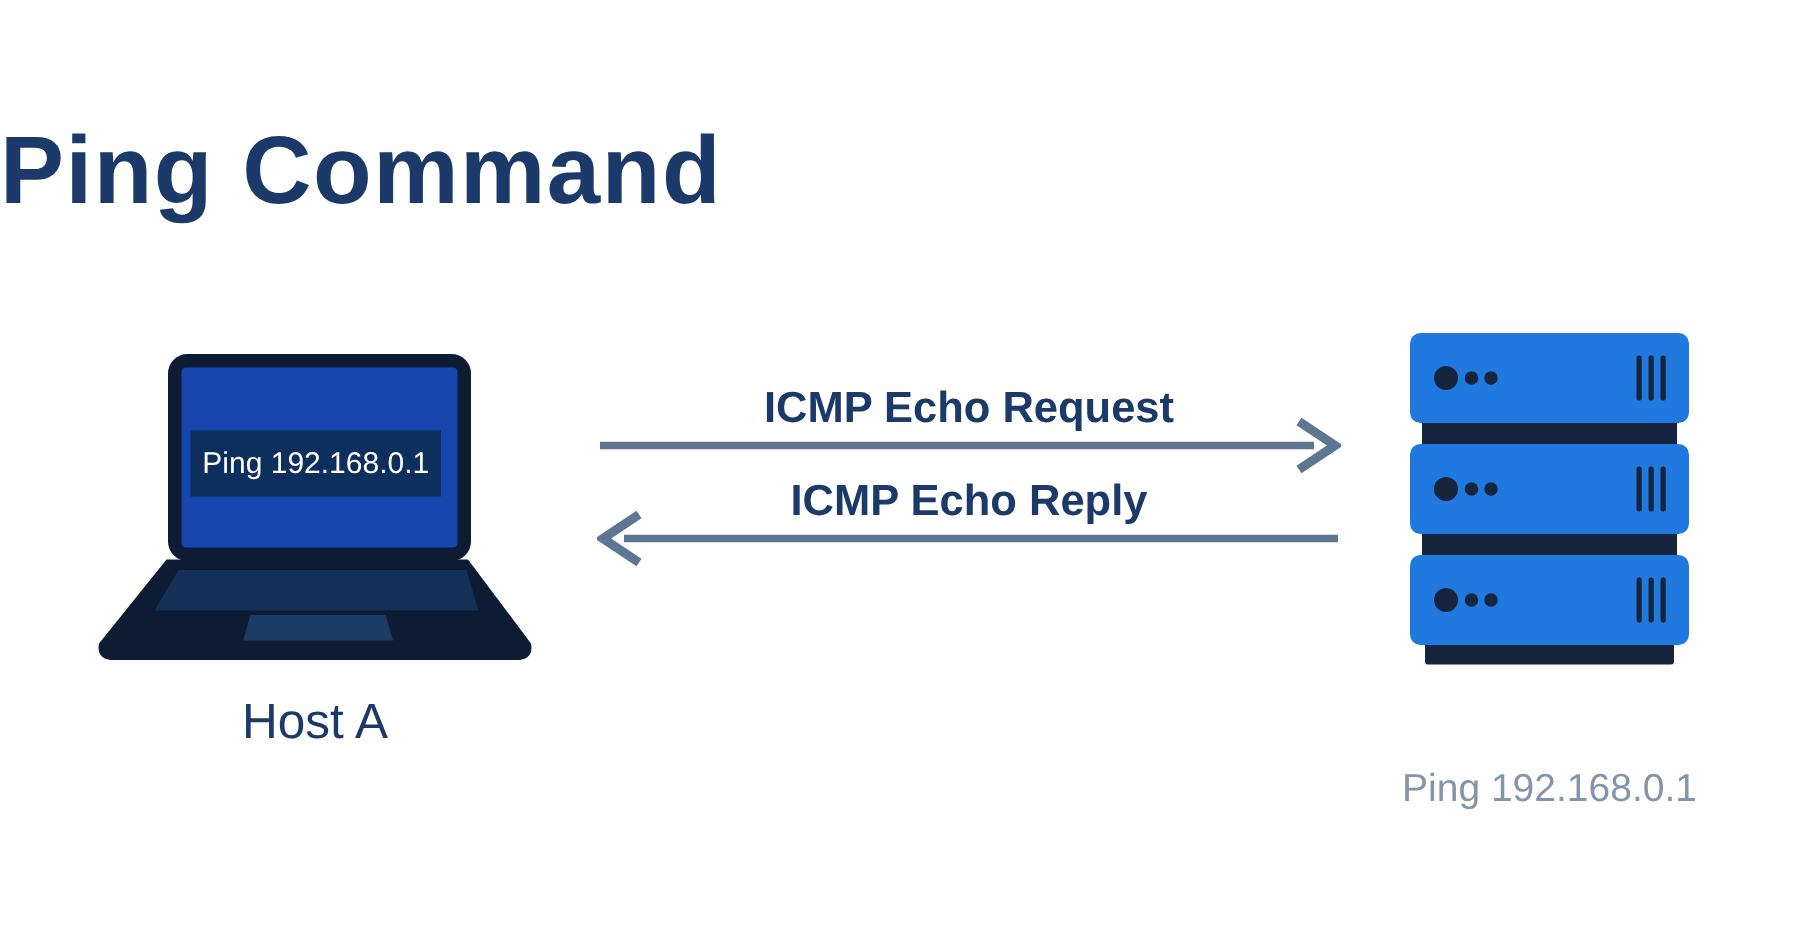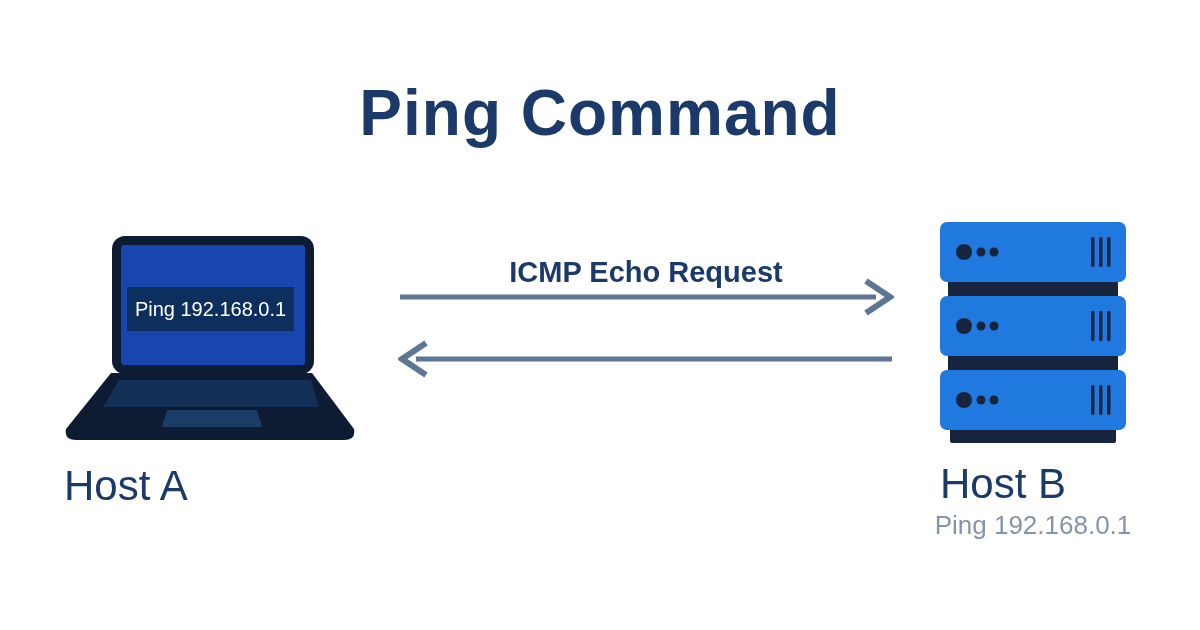--- a/index.html
+++ b/index.html
@@ -13,21 +13,20 @@
     height: 630px;
     background: #ffffff;
     overflow: hidden;
     font-family: "Liberation Sans", sans-serif;
   }
   .title {
     position: absolute;
     top: 76px;
     left: 0;
     width: 100%;
-    text-align: center;
     font-size: 64px;
     font-weight: bold;
     letter-spacing: 1px;
     color: #1B3A69;
   }
   
   .host-a-group {
     position: absolute;
     left: 64px;
     top: 232px;
@@ -44,21 +43,22 @@
     text-align: center;
     font-size: 20px;
     color: #ffffff;
     white-space: nowrap;
   }
   .host-label {
     position: absolute;
     top: 230px;
     left: 0;
     width: 100%;
-    font-size: 42px;
+    text-align: center;
+    font-size: 33px;
     color: #1B3A69;
     white-space: nowrap;
   }
   
   .messages-group {
     position: absolute;
     left: 398px;
     top: 256px;
     width: 496px;
     height: 140px;
@@ -130,20 +130,21 @@
     <div class="host-label">Host A</div>
   </div>
 
   <div class="messages-group">
     <div class="message-label label-request">ICMP Echo Request</div>
     <svg class="arrow-svg arrow-request-svg" width="496" height="40" viewBox="0 0 496 40" aria-hidden="true">
       <line x1="2" y1="19" x2="478" y2="19" stroke="#5C7693" stroke-width="5"></line>
       <polyline points="468,3 492,19 468,35" fill="none" stroke="#5C7693" stroke-width="6"></polyline>
     </svg>
 
+    <div class="message-label label-reply">ICMP Echo Reply</div>
     <svg class="arrow-svg arrow-reply-svg" width="496" height="40" viewBox="0 0 496 40" aria-hidden="true">
       <line x1="18" y1="19" x2="494" y2="19" stroke="#5C7693" stroke-width="5"></line>
       <polyline points="28,3 4,19 28,35" fill="none" stroke="#5C7693" stroke-width="6"></polyline>
     </svg>
   </div>
 
   <div class="host-b-group">
     <svg width="186" height="222" viewBox="0 0 186 222" aria-hidden="true">
 
       <rect x="8" y="52" width="170" height="36" fill="#16243E"></rect>
@@ -171,17 +172,16 @@
       <g transform="translate(0,148)">
         <rect x="0" y="0" width="186" height="60" rx="7" fill="#2079DF"></rect>
         <circle cx="24" cy="30" r="8" fill="#16243E"></circle>
         <circle cx="41" cy="30" r="4.5" fill="#16243E"></circle>
         <circle cx="54" cy="30" r="4.5" fill="#16243E"></circle>
         <rect x="151" y="15" width="3.5" height="30" rx="1.5" fill="#16243E"></rect>
         <rect x="159" y="15" width="3.5" height="30" rx="1.5" fill="#16243E"></rect>
         <rect x="167" y="15" width="3.5" height="30" rx="1.5" fill="#16243E"></rect>
       </g>
     </svg>
-    <div class="host-label">Host B</div>
     <div class="host-sub-label">Ping 192.168.0.1</div>
   </div>
 
 </div>
 
 </body></html>

